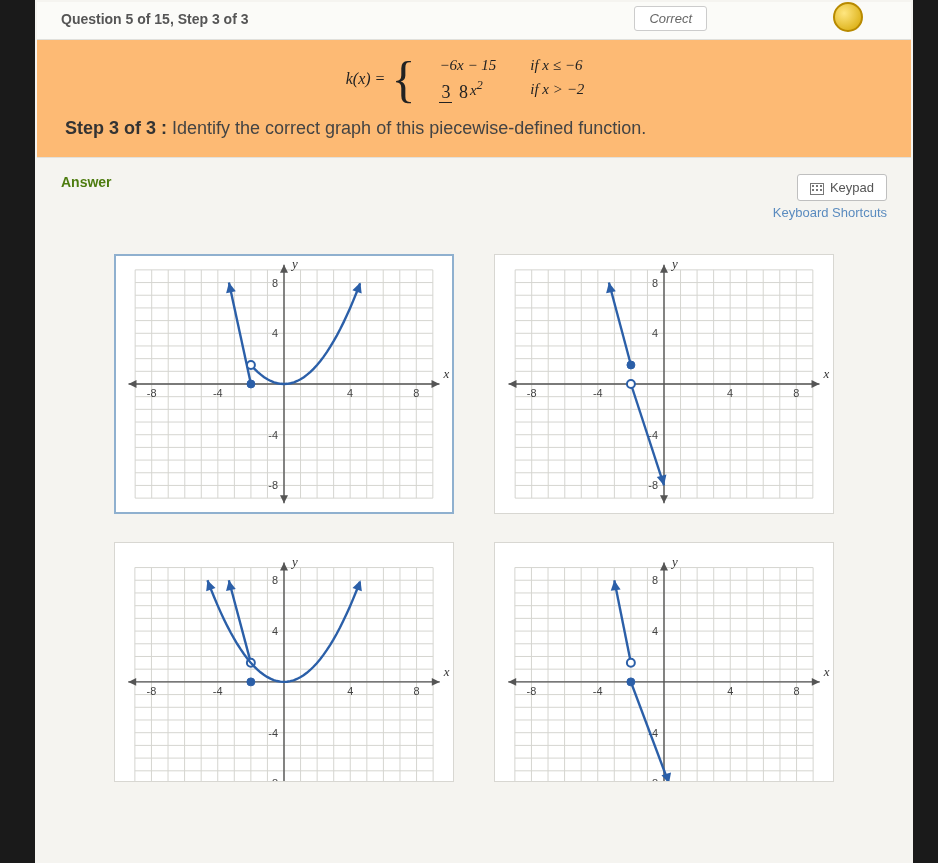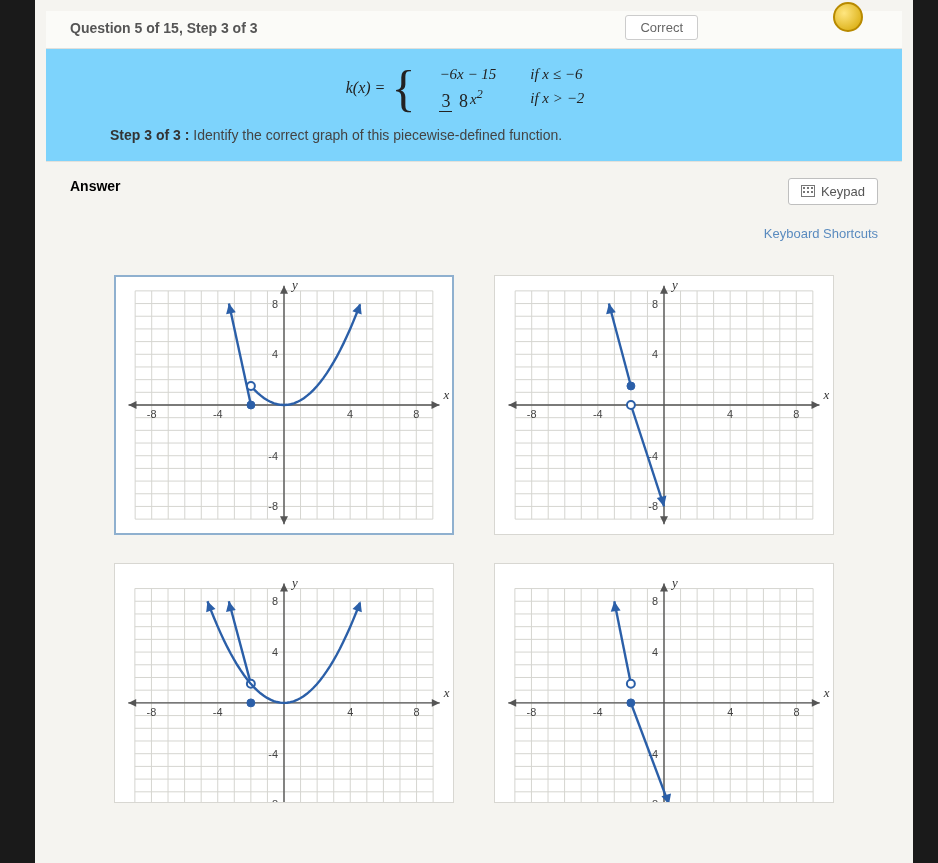--- a/index.html
+++ b/index.html
@@ -8,79 +8,80 @@
       background: #1a1a1a;
       width: 938px;
       height: 863px;
       overflow: hidden;
       position: relative;
     }
     .device-frame {
       position: absolute;
       left: 35px; right: 25px; top: 0; bottom: 0;
       background: #f5f4f0;
-      padding: 11px;
+      padding: 2px;
     }
     .header-row {
       display: flex;
       justify-content: space-between;
       align-items: center;
       padding: 4px 24px 8px 24px;
       background: #fbfbf8;
       border-bottom: 1px solid #e0e0dc;
     }
     .q-label { font-size: 14px; color: #555; font-weight: 600; }
     .correct-pill {
       background: #fff; color: #666; font-size: 13px;
       padding: 4px 14px; border: 1px solid #ccc; border-radius: 3px;
       margin-right: 180px;
+      font-style: italic;
     }
     .medal {
       position: absolute; right: 50px; top: 2px;
       width: 30px; height: 30px; border-radius: 50%;
       background: radial-gradient(circle at 35% 35%, #ffe680, #d4a500);
       border: 2px solid #b88a00;
     }
     .question-box {
-      background: #7dd3fc;
+      background: #fdba74;
       padding: 14px 28px 18px 28px;
       border-bottom: 1px solid #e2e1dc;
     }
     .func-wrap {
       display: flex; justify-content: center; align-items: center;
       font-family: "Times New Roman", serif; font-style: italic;
       font-size: 16px; color: #222; margin-bottom: 14px;
     }
     .brace {
       font-size: 50px; line-height: 40px; font-style: normal; margin: 0 6px;
     }
     .pieces td { padding: 1px 16px; font-size: 15px; white-space: nowrap; }
     .frac {
       display: inline-block; text-align: center; font-style: normal;
       vertical-align: middle; font-size: 18px; line-height: 1;
     }
     .frac .n { border-bottom: 1px solid #222; padding: 0 2px; }
     .frac .d { padding: 0 2px; }
-    .step-text { font-size: 14px; color: #444; margin-left: 36px; }
+    .step-text { font-size: 18px; color: #444; }
     .step-text b { color: #333; }
     .answer-bar {
       display: flex; justify-content: space-between; align-items: flex-start;
       padding: 16px 24px 8px 24px;
       background: #f5f4f0;
     }
-    .answer-label { font-size: 14px; color: #000000; font-weight: 600; text-align: right; }
+    .answer-label { font-size: 14px; color: #4d7c0f; font-weight: 600; text-align: right; }
     .kb-col { text-align: right; }
     .keypad-btn {
-      display: inline-flex; align-items: center; gap: 6px;
+      display: inline-flex; align-items: flex-end; gap: 6px;
       border: 1px solid #bfbfbf; background: #fff;
       padding: 5px 12px; font-size: 13px; color: #555; border-radius: 3px;
       cursor: pointer;
     }
     .keypad-btn svg { width: 14px; height: 12px; }
-    .kb-short { color: #5a8bbf; font-size: 13px; margin-top: 21px; cursor: pointer; }
+    .kb-short { color: #5a8bbf; font-size: 13px; margin-top: 4px; cursor: pointer; }
     .graphs {
       display: grid;
       grid-template-columns: 340px 340px;
       grid-template-rows: 260px 240px;
       gap: 28px 40px;
       justify-content: center;
       padding: 26px 0 10px 0;
       background: #f5f4f0;
     }
     .graph {

